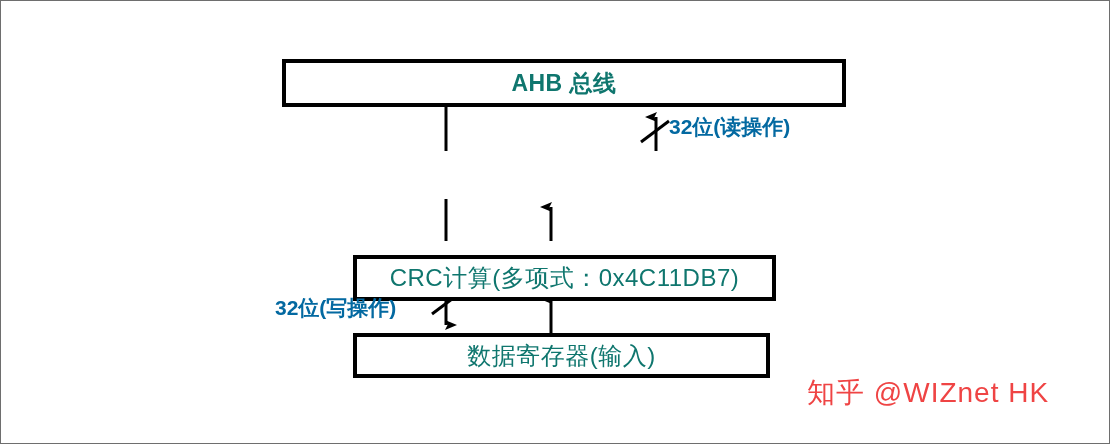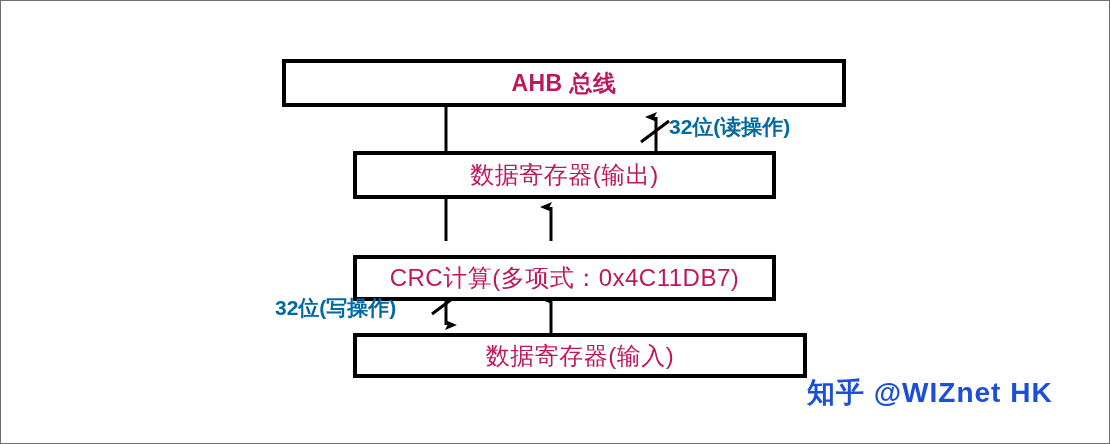--- a/index.html
+++ b/index.html
@@ -28,21 +28,21 @@
   .node-box {
     position: absolute;
     box-sizing: border-box;
     background: #ffffff;
     border: 4px solid #000000;
     display: flex;
     align-items: center;
     justify-content: center;
   }
   .node-label {
-    color: #be185d;
+    color: #0f766e;
     font-size: 23px;
     font-weight: 700;
     letter-spacing: 0.5px;
     white-space: nowrap;
     line-height: 1;
   }
   .node-label.regular {
     font-weight: 400;
     font-size: 24px;
   }
@@ -61,21 +61,21 @@
   #box-crc {
     left: 352px;
     top: 240px;
     width: 423px;
     height: 46px;
     margin-top: 14px;
   }
   #box-data-reg-in {
     left: 352px;
     top: 332px;
-    width: 454px;
+    width: 417px;
     height: 45px;
   }
   .edge-label {
     position: absolute;
     color: #0369a1;
     font-size: 21px;
     font-weight: 700;
     white-space: nowrap;
     line-height: 1;
   }
@@ -85,22 +85,22 @@
   }
   #label-write {
     left: 274px;
     top: 296px;
   }
   #watermark {
     position: absolute;
     left: 806px;
     top: 378px;
     font-size: 28px;
-    font-weight: 700;
-    color: #1d4ed8;
+    font-weight: 400;
+    color: #ef4444;
     letter-spacing: 1px;
     white-space: nowrap;
     line-height: 1;
     user-select: none;
     text-align: right;
   }
 </style>
 </head>
 <body>
 
@@ -128,23 +128,20 @@
     <line x1="445" y1="286" x2="445" y2="324" stroke="#000000" stroke-width="3" marker-end="url(#arrow-down)"></line>
     <line x1="431" y1="313" x2="459" y2="292" stroke="#000000" stroke-width="3"></line>
 
     <line x1="550" y1="332" x2="550" y2="298" stroke="#000000" stroke-width="3" marker-end="url(#arrow-up)"></line>
   </svg>
 
   <div class="node-box" id="box-ahb">
     <span class="node-label">AHB 总线</span>
   </div>
 
-  <div class="node-box" id="box-data-reg-out">
-    <span class="node-label regular">数据寄存器(输出)</span>
-  </div>
 
   <div class="node-box" id="box-crc">
     <span class="node-label regular">CRC计算(多项式：0x4C11DB7)</span>
   </div>
 
   <div class="node-box" id="box-data-reg-in">
     <span class="node-label regular">数据寄存器(输入)</span>
   </div>
 
   <div class="edge-label" id="label-read">32位(读操作)</div>

